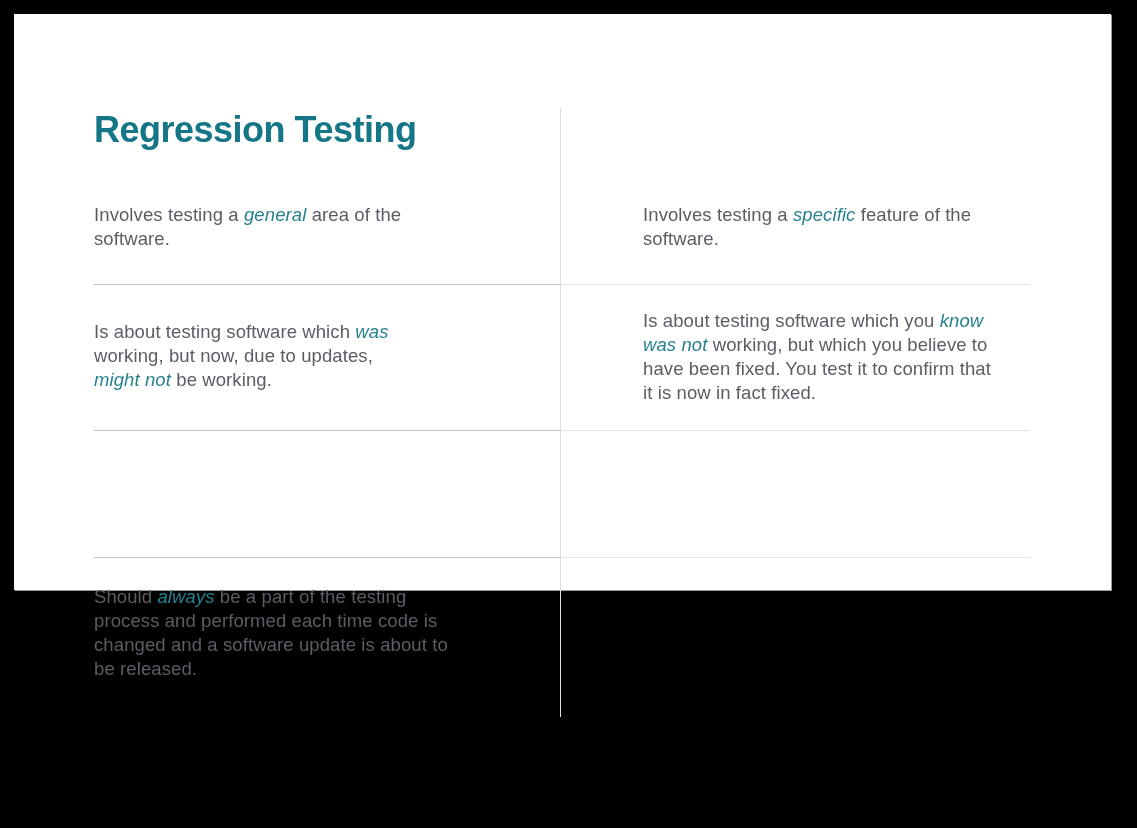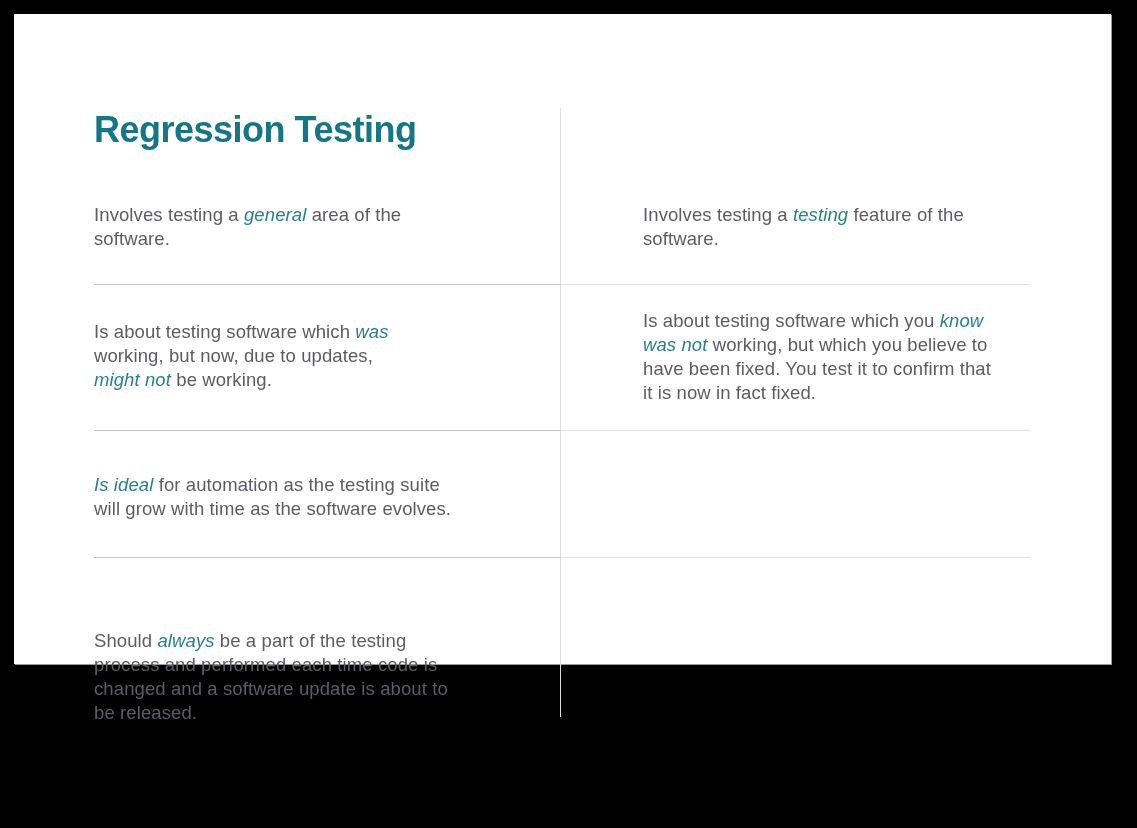--- a/index.html
+++ b/index.html
@@ -2,21 +2,21 @@
 <html style="--teal-heading: #147686; --teal-em: #26818f; --body-gray: #5c5c66; --div-left: #c4c6cb; --div-right: #e4e4e6; --vdiv: #dddde0;"><head>
 <meta charset="utf-8">
 <style>
   html,body{margin:0;padding:0;}
   body{
     width:1137px;height:828px;position:relative;overflow:hidden;
     background:#000;
     font-family:"Liberation Sans", sans-serif;
   }
   .card{
-    position:absolute;left:14px;top:14px;width:1097px;height:650px;
+    position:absolute;left:14px;top:14px;width:1097px;height:576px;
     background:#fff;
     box-shadow:1px 1px 0 #9a9a9a;
   }
   .title{
     position:absolute;top:94px;
     font-size:36px;font-weight:bold;letter-spacing:-0.5px;line-height:1.2;
     color:var(--teal-heading,#147686);
   }
   .title-left{left:80px;}
   .title-right{left:629px;}
@@ -30,21 +30,21 @@
   .cell .em{
     font-style:italic;
     color:var(--teal-em,#26818f);
   }
   .col-left{left:80px;width:460px;}
   .col-right{left:629px;width:430px;}
   .r0{top:189px;}
   .r1-l{top:306px;}
   .r1-r{top:295px;}
   .r2{top:459px;}
-  .r3{top:615px;}
+  .r3{top:571px;}
   .vdiv{
     position:absolute;left:546px;top:94px;width:1px;height:609px;
     background:var(--vdiv,#dddde0);
   }
   .hdiv{
     position:absolute;left:80px;width:936px;height:1px;
     background:linear-gradient(to right,
       var(--div-left,#c4c6cb) 0px,
       var(--div-left,#c4c6cb) 466px,
       var(--div-right,#e4e4e6) 467px,
@@ -63,34 +63,32 @@
 
 
   <div class="vdiv"></div>
   <div class="hdiv hdiv1"></div>
   <div class="hdiv hdiv2"></div>
   <div class="hdiv hdiv3"></div>
 
   <div class="cell col-left r0"><span>Involves testing a </span><span class="em">general</span><span> area of the
 software.</span></div>
 
-  <div class="cell col-right r0"><span>Involves testing a </span><span class="em">testing</span><span> feature of the
+  <div class="cell col-right r0"><span>Involves testing a </span><span class="em">specific</span><span> feature of the
 software.</span></div>
 
   <div class="cell col-right r1-r"><span>Is about testing software which you </span><span class="em">know
 was not</span><span> working, but which you believe to
 have been fixed. You test it to confirm that
 it is now in fact fixed.</span></div>
 
   <div class="cell col-left r1-l"><span>Is about testing software which </span><span class="em">was</span><span>
 working, but now, due to updates,
 </span><span class="em">might not</span><span> be working.</span></div>
 
-  <div class="cell col-left r2"><span class="em">Is ideal</span><span> for automation as the testing suite
-will grow with time as the software evolves.</span></div>
 
 
   <div class="cell col-left r3"><span>Should </span><span class="em">always</span><span> be a part of the testing
 process and performed each time code is
 changed and a software update is about to
 be released.</span></div>
 
 
 </div>
 

